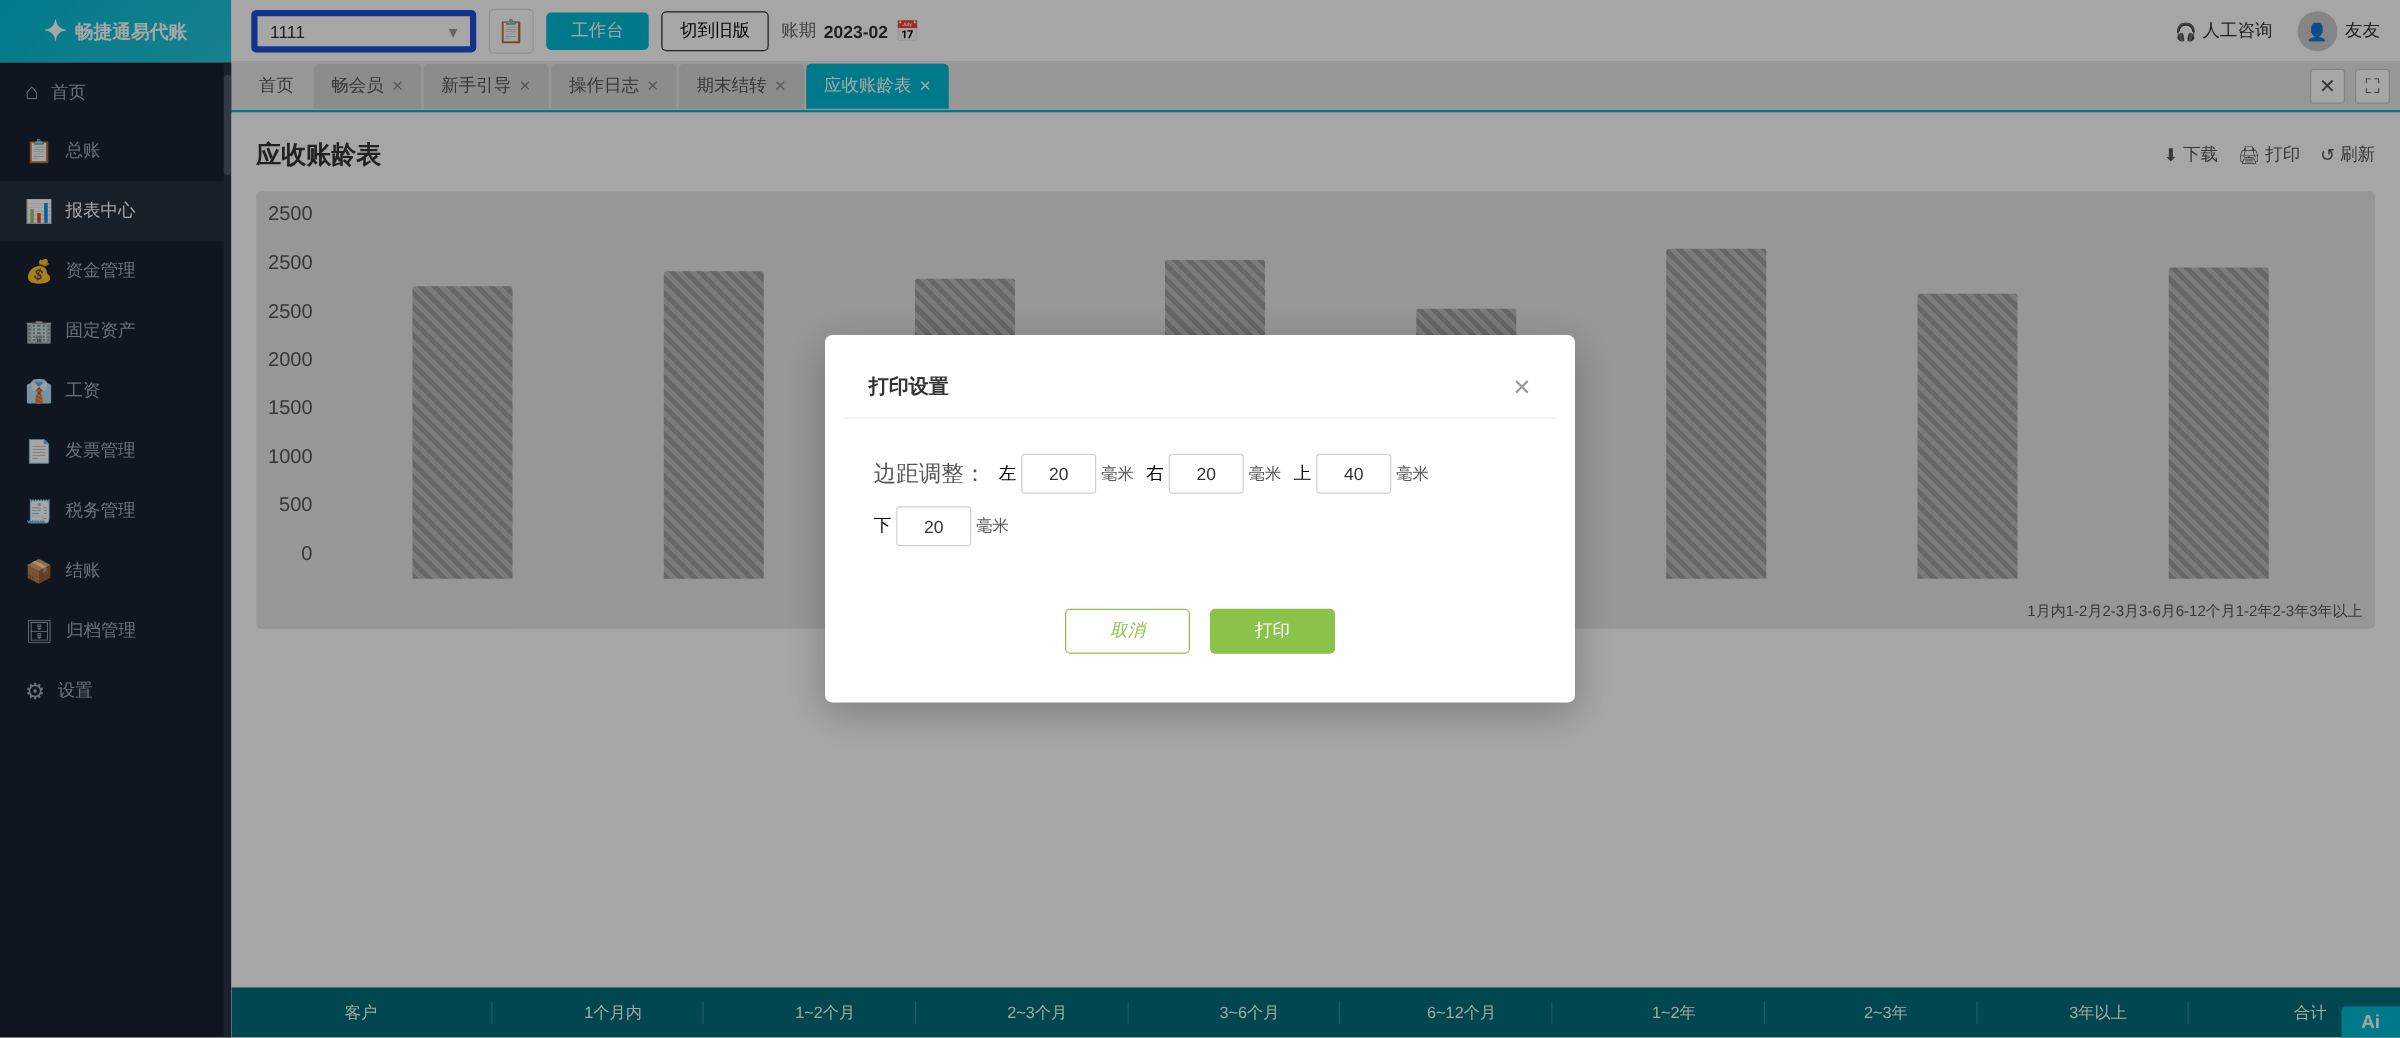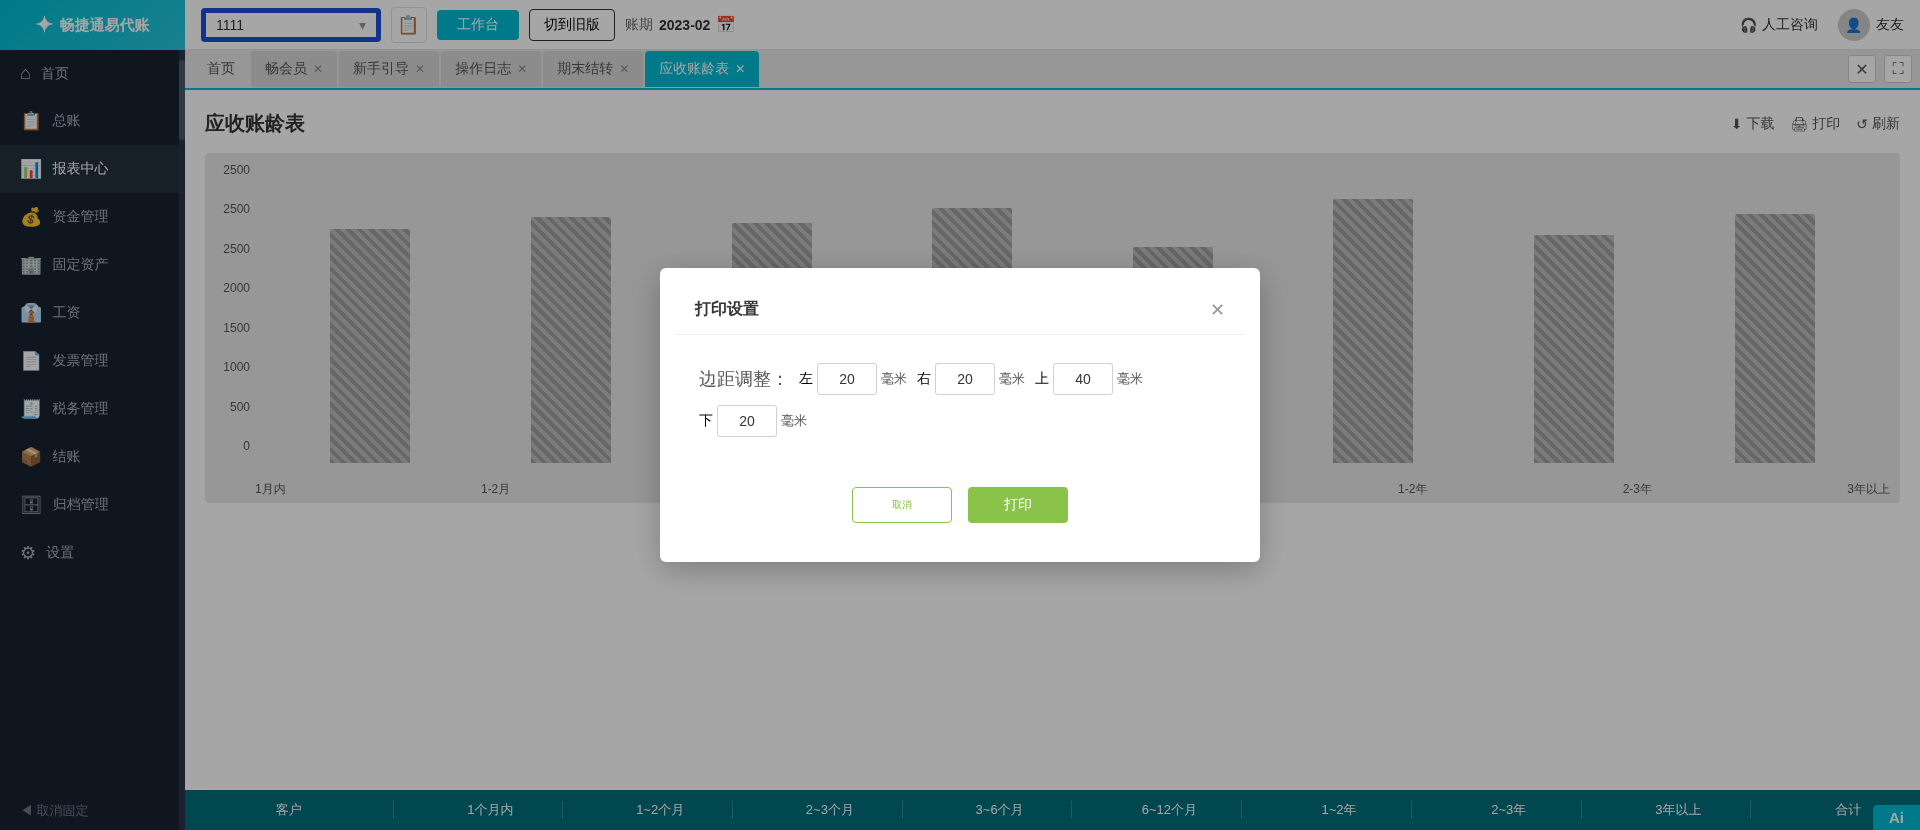--- a/index.html
+++ b/index.html
@@ -257,31 +257,31 @@
     .chart-y-labels {
       position: absolute;
       left: 0;
       top: 0;
       bottom: 40px;
       width: 50px;
       display: flex;
       flex-direction: column;
       justify-content: space-between;
       padding: 10px 5px;
-      font-size: 12px;
+      font-size: 16px;
       color: #555;
       align-items: flex-end;
     }
     .chart-x-labels {
       position: absolute;
       bottom: 5px;
       left: 50px;
       right: 10px;
       display: flex;
-      justify-content: space-between;
+      justify-content: flex-end;
       font-size: 12px;
       color: #555;
     }
     .chart-bars-container {
       position: absolute;
       top: 10px;
       left: 50px;
       right: 10px;
       bottom: 40px;
       display: flex;
@@ -402,22 +402,23 @@
       gap: 16px;
       padding: 10px 24px 24px;
     }
     .btn-cancel {
       width: 100px;
       height: 36px;
       border: 1px solid #8bc34a;
       background: #fff;
       color: #8bc34a;
       border-radius: 4px;
-      font-size: 10px;
-      cursor: pointer;
+      font-size: 14px;
+      cursor: pointer;
+      font-style: italic;
     }
     .btn-print {
       width: 100px;
       height: 36px;
       border: none;
       background: #8bc34a;
       color: #fff;
       border-radius: 4px;
       font-size: 14px;
       cursor: pointer;
@@ -516,23 +517,20 @@
       <span class="icon">📦</span>
       <span>结账</span>
     </div>
     <div class="sidebar-item">
       <span class="icon">🗄</span>
       <span>归档管理</span>
     </div>
     <div class="sidebar-item">
       <span class="icon">⚙</span>
       <span>设置</span>
-    </div>
-    <div class="sidebar-bottom">
-      <span>◀ 取消固定</span>
     </div>
   </div>
 
   <div class="content-area">
 
     <div class="tabs-bar">
       <div class="tab plain">
         <span>首页</span>
       </div>
       <div class="tab">

